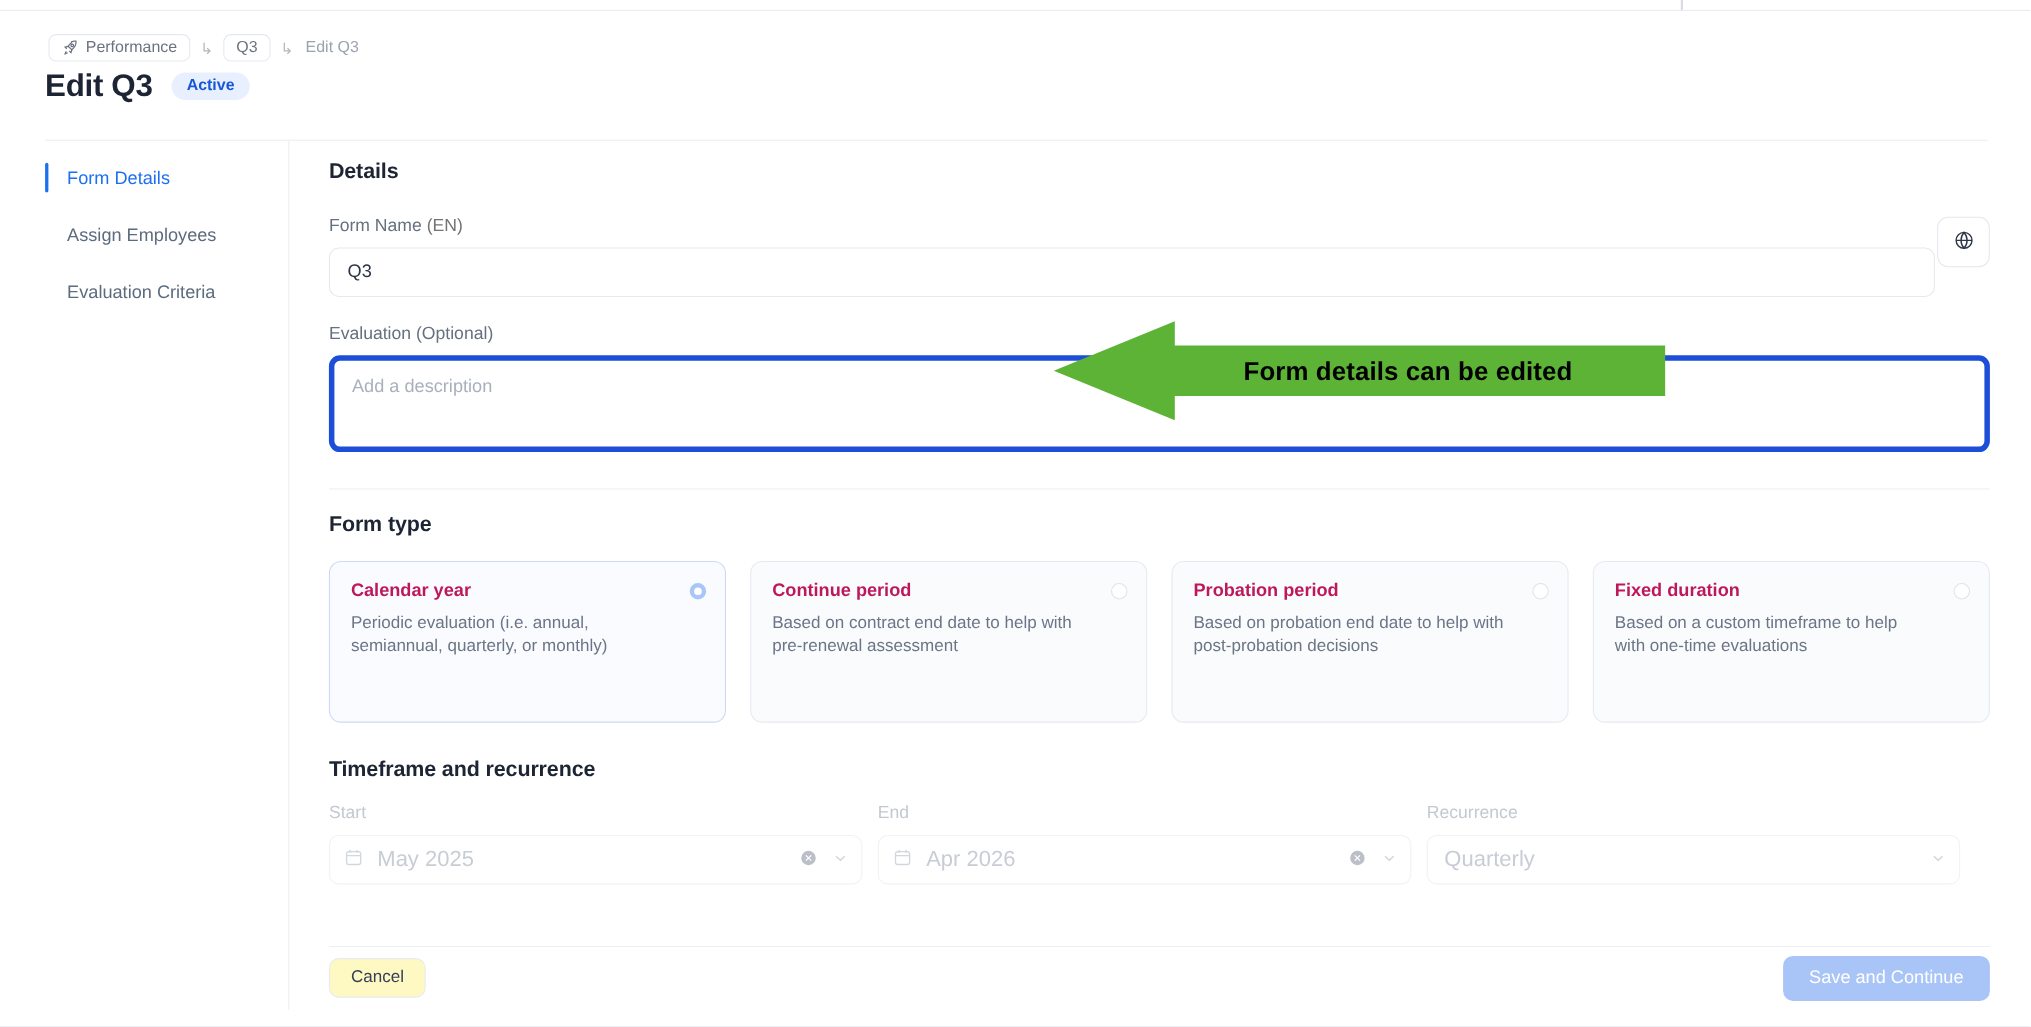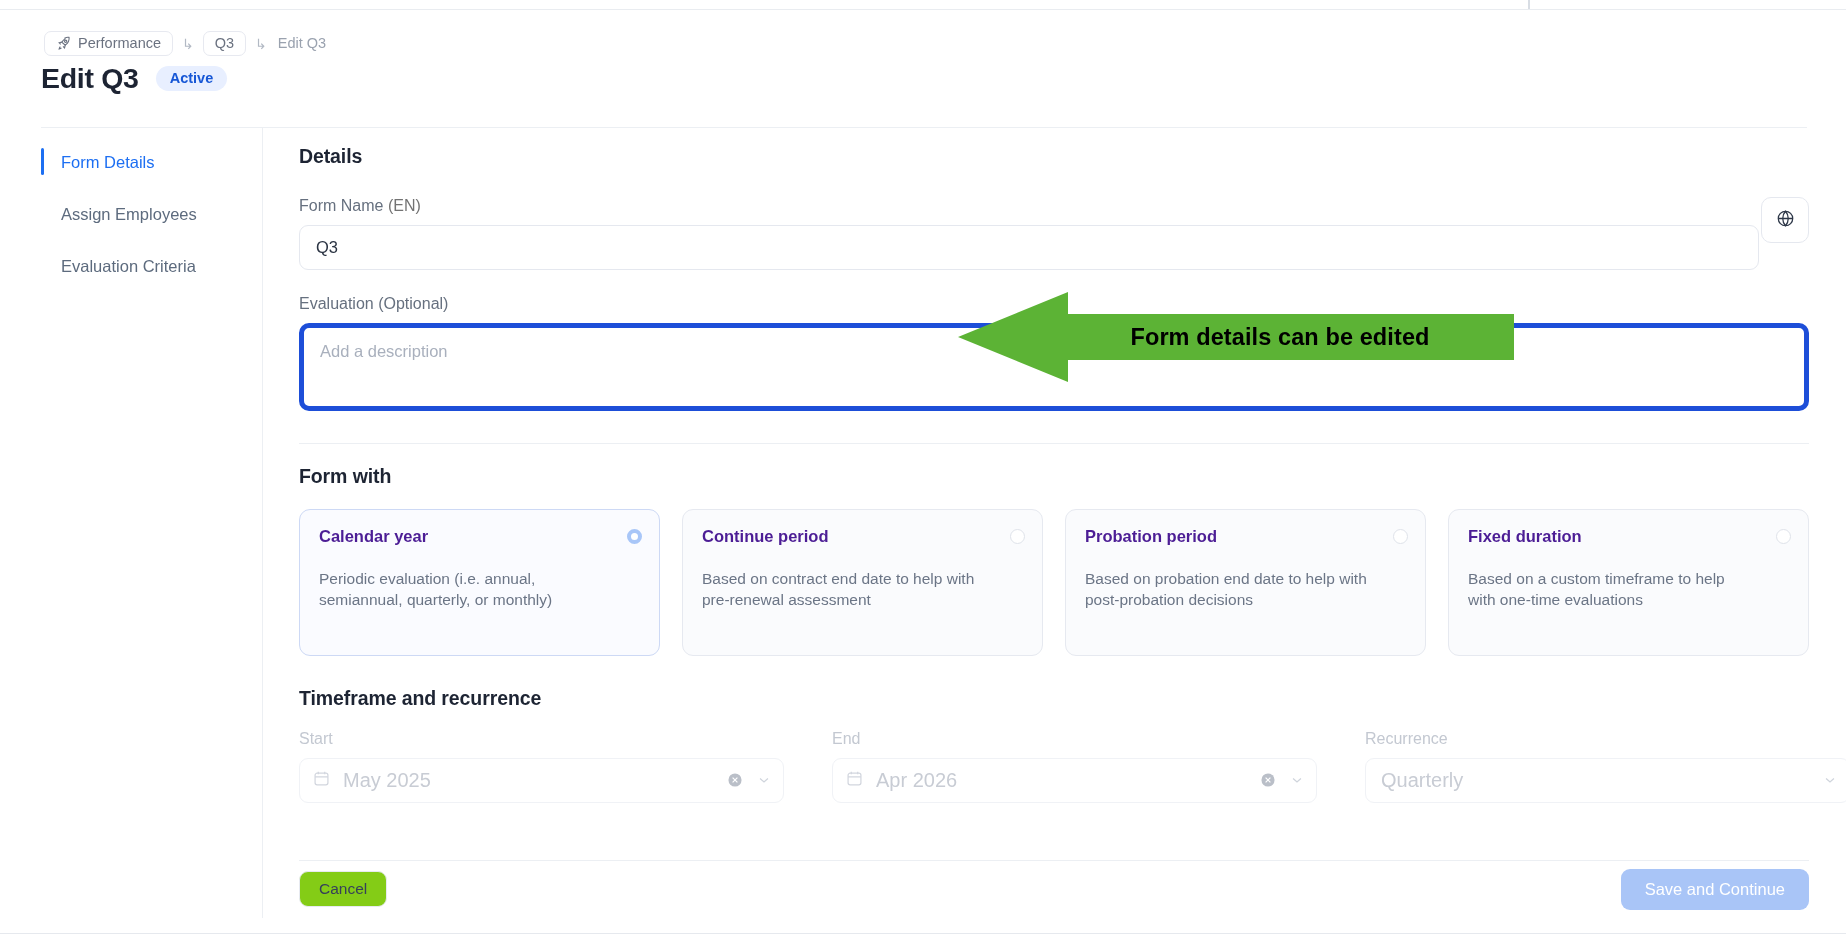--- a/index.html
+++ b/index.html
@@ -219,22 +219,22 @@
     padding: 17px 19px 0;
     cursor: pointer;
   }
   .card.selected {
     border-color: #cdd9f5;
     background: #fafbff;
   }
   .card-title {
     font-size: 16.5px;
     font-weight: bold;
-    color: #4c1d95;
-    margin-bottom: 22px;
+    color: #be185d;
+    margin-bottom: 9px;
   }
   .card-desc {
     font-size: 15.5px;
     line-height: 1.38;
     color: #6b7586;
     width: 285px;
   }
   .radio {
     position: absolute;
     right: 17px; top: 19px;
@@ -244,21 +244,21 @@
     background: #ffffff;
   }
   .radio.on {
     border: 4px solid #a8c6f8;
     background: #ffffff;
   }
 
   
   .tf-row {
     display: flex;
-    gap: 48px;
+    gap: 14px;
   }
   .tf-col { width: 485px; }
   .tf-label {
     font-size: 16px;
     color: #c3c8d1;
     margin-bottom: 10px;
   }
   .tf-control {
     position: relative;
     width: 485px;
@@ -299,21 +299,21 @@
     height: 46px;
     display: flex;
     align-items: center;
     justify-content: space-between;
   }
   .btn-cancel {
     height: 36px;
     padding: 0 19px;
     border: 1px solid #e7eaf1;
     border-radius: 9px;
-    background: #84cc16;
+    background: #fef9c3;
     font-size: 15.5px;
     color: #36405a;
     font-family: "Liberation Sans", sans-serif;
     cursor: pointer;
   }
   .btn-save {
     height: 41px;
     padding: 0 24px;
     border: none;
     border-radius: 9px;
@@ -426,21 +426,21 @@
       </button>
     </div>
 
     <div style="margin-top:25px;">
       <div class="field-label">Evaluation (Optional)</div>
       <textarea class="textarea" placeholder="Add a description" style=""></textarea>
     </div>
 
     <div class="rule" style="margin-top:28px;"></div>
 
-    <h2 class="section-heading" style="margin-top:21px;">Form with</h2>
+    <h2 class="section-heading" style="margin-top:21px;">Form type</h2>
 
     <div class="cards" style="margin-top:21px;">
       <div class="card selected">
         <div class="card-title">Calendar year</div>
         <div class="card-desc">Periodic evaluation (i.e. annual, semiannual, quarterly, or monthly)</div>
         <span class="radio on"></span>
       </div>
       <div class="card">
         <div class="card-title">Continue period</div>
         <div class="card-desc">Based on contract end date to help with pre-renewal assessment</div>

